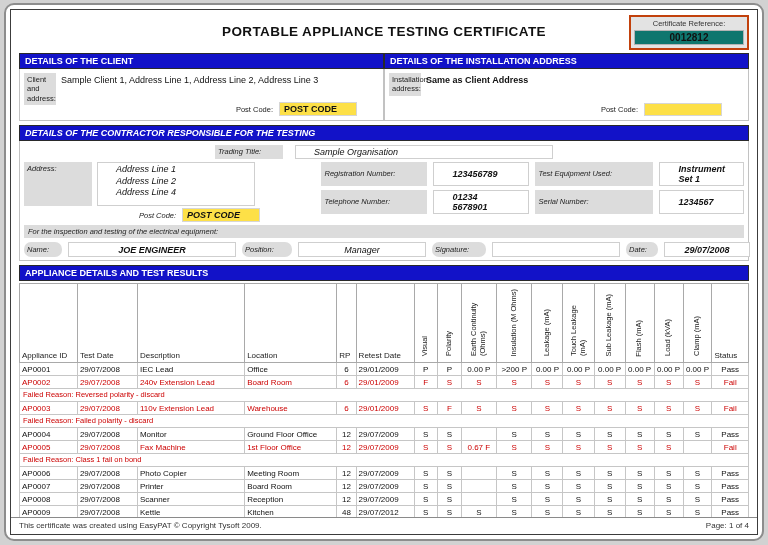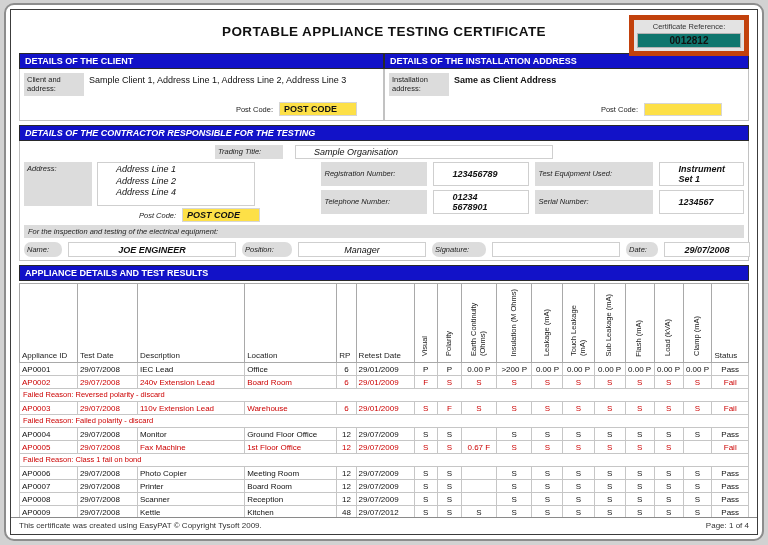--- a/index.html
+++ b/index.html
@@ -27,21 +27,21 @@
     background: #fff;
   }
   
   .hdr { position: relative; height: 40px; padding: 5px 8px 0; flex: 0 0 auto; }
   .title {
     text-align: center; font-size: 13.5px; font-weight: bold;
     letter-spacing: .4px; padding-top: 9px;
   }
   .certbox {
     position: absolute; right: 8px; top: 5px; width: 120px;
-    border: 5px solid #c2410c; background: #e3e3e3;
+    border: 2px solid #c2410c; background: #e3e3e3;
     padding: 2px 3px 3px; text-align: center;
   }
   .certbox .lab { font-size: 7.5px; color: #333; }
   .certbox .val {
     margin-top: 2px; background: #0f766e; border: 1px solid #b4b4b4;
     font-size: 10px; font-weight: bold; padding: 1px 0;
   }
   
   .secbar {
     background: var(--accent, #1212c8); color: #fff; font-weight: bold;
@@ -50,21 +50,21 @@
   
   .glabel { background: #dcdcdc; font-size: 7.5px; color: #222; padding: 2px 3px; line-height: 1.25; }
   .val { background: #fff; border: 1px solid #cfcfcf; font-size: 9px; padding: 1px 18px; }
   .bold { font-weight: bold; }
   .box { border: 1px solid #c2c2c2; border-top: none; background: #fff; padding: 4px; }
   
   .cols2 { display: flex; padding: 3px 8px 2px; flex: 0 0 auto; }
   .half { flex: 1; }
   .cbody { height: 52px; position: relative; }
   .fieldrow { display: flex; gap: 5px; align-items: flex-start; }
-  .addr-label { width: 60px; min-height: 22px; }
+  .addr-label { width: 32px; min-height: 22px; }
   .plainval { font-size: 9px; padding-top: 2px; flex: 1; }
   .pcrow { position: absolute; bottom: 4px; right: 26px; display: flex; align-items: center; gap: 6px; }
   .pclab { font-size: 7.5px; color: #222; }
   .pcval { font-size: 9px; font-weight: bold; min-width: 78px; min-height: 13px; padding: 1px 4px; background: #fde047; border: 1px solid #d6d6d6; }
   
   .contractor-wrap { padding: 2px 8px; flex: 0 0 auto; font-style: italic; }
   .contractor { padding: 4px 4px 3px; }
   .trow { display: flex; gap: 12px; margin-bottom: 3px; justify-content: center; }
   .trow .glabel { width: 68px; }
   .trow .val { width: 258px; }

